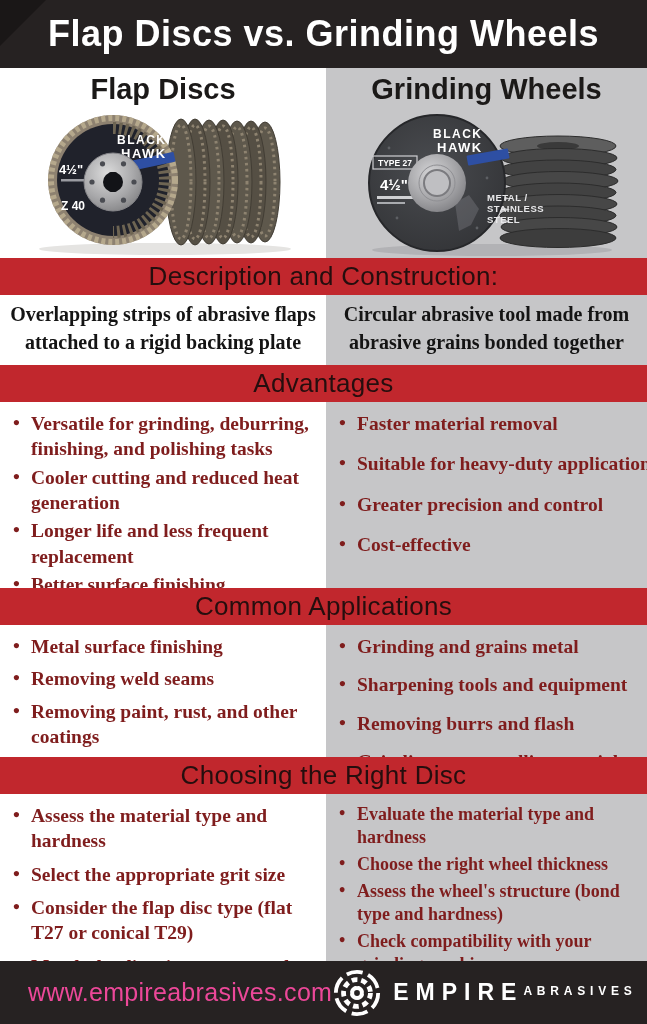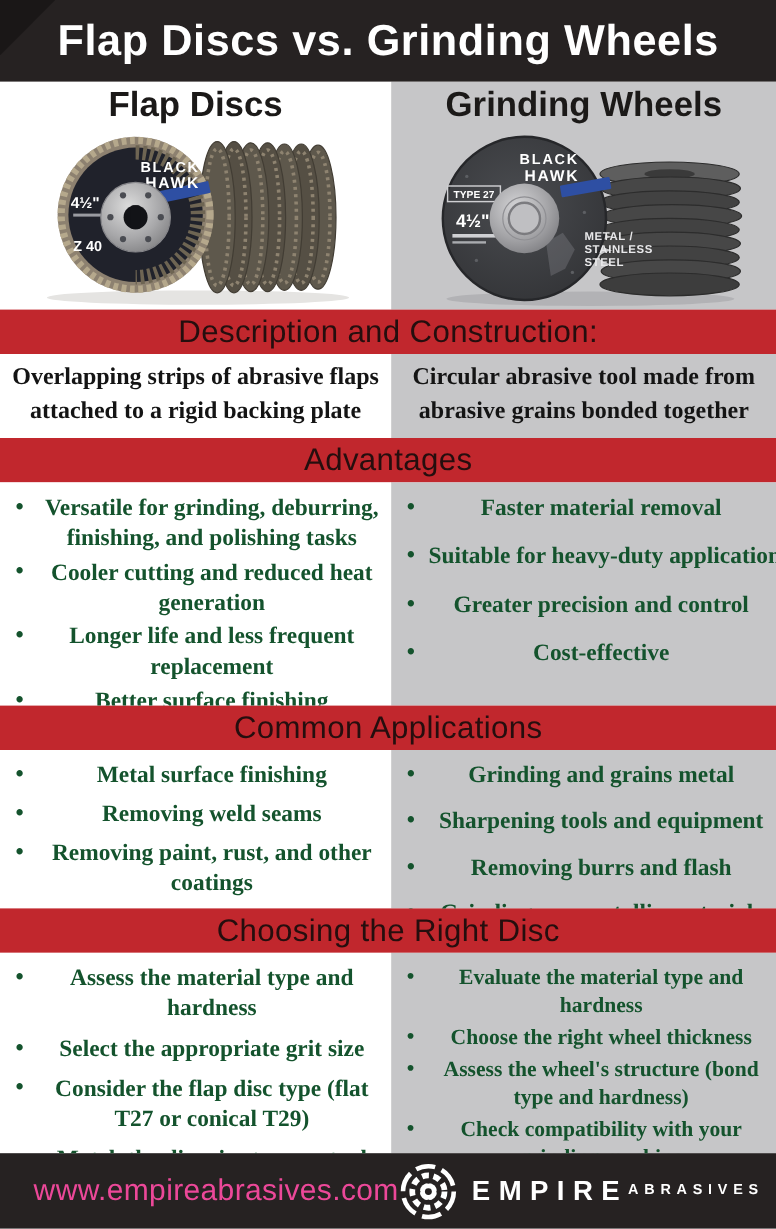--- a/index.html
+++ b/index.html
@@ -25,21 +25,21 @@
   }
 
   
   .row { display:flex; width:100%; flex:0 0 auto; }
   .half { overflow:hidden; }
   .half.left  { width:326px; background:#ffffff; }
   .half.right { width:321px; background:#c6c6c8; }
 
   
   .intro { height:190px; }
-  .intro .half { display:flex; flex-direction:column; align-items:center; }
+  .intro .half { display:flex; flex-direction:column; align-items:center;justify-content:center; }
   .col-title { font-size:29px; font-weight:bold; color:#1b1918; line-height:38px; margin:1px 0 0 0; }
   .product-svg { display:block; }
 
   
   .banner {
     height:37px; background:#c1272d;
     display:flex; align-items:center; justify-content:center; flex:0 0 auto;
   }
   .banner-text { font-size:26px; font-weight:normal; color:#250e0e; letter-spacing:0.3px; }
 
@@ -51,21 +51,21 @@
     font-size:20px; line-height:1.38; text-align:center; color:#141414;
     margin:6px 10px 0 10px; max-width:306px;
   }
 
   
   .list-row .half.left  { padding:9px 4px 0 10px; }
   .list-row .half.right { padding:9px 2px 0 10px; }
   ul.bullets {
     margin:0; padding:0; list-style:none;
     font-family:"Liberation Serif", serif; font-weight:bold;
-    font-size:19.5px; color:#14532d; line-height:1.3;text-align:center;
+    font-size:19.5px; color:#7f1d1d; line-height:1.3;
   }
   ul.bullets li { position:relative; padding-left:21px; margin-bottom:3px; }
   ul.bullets li::before { content:"\2022"; position:absolute; left:3px; top:-1px; }
 
   .adv { height:186px; }
   .adv .half.right ul li { margin-bottom:15px; white-space:nowrap; }
   .apps { height:132px; }
   .apps .half.left ul li  { margin-bottom:7px; }
   .apps .half.right ul li { margin-bottom:13px; }
   .choose { height:167px; }

